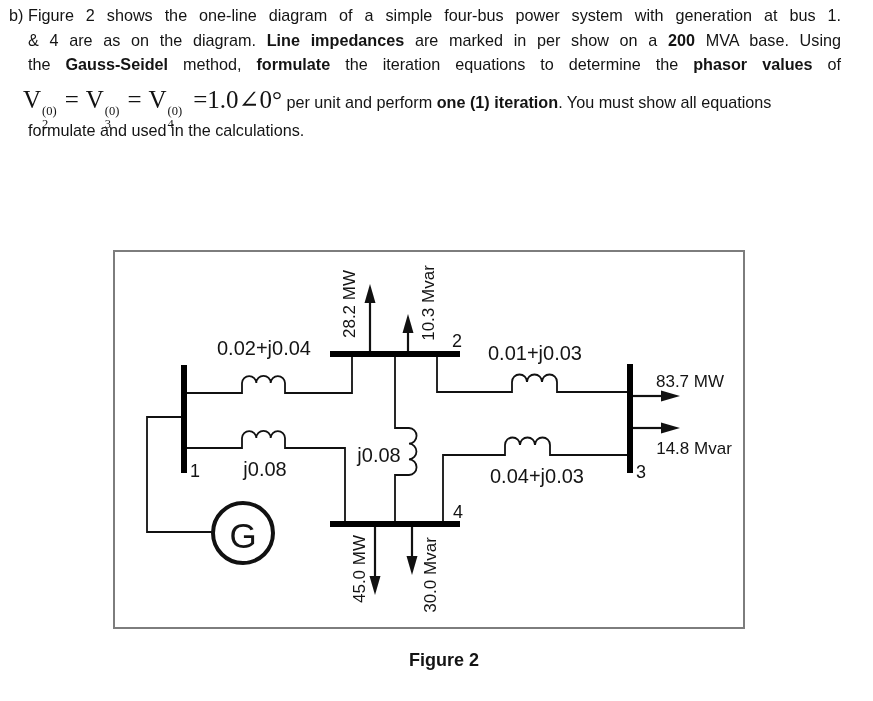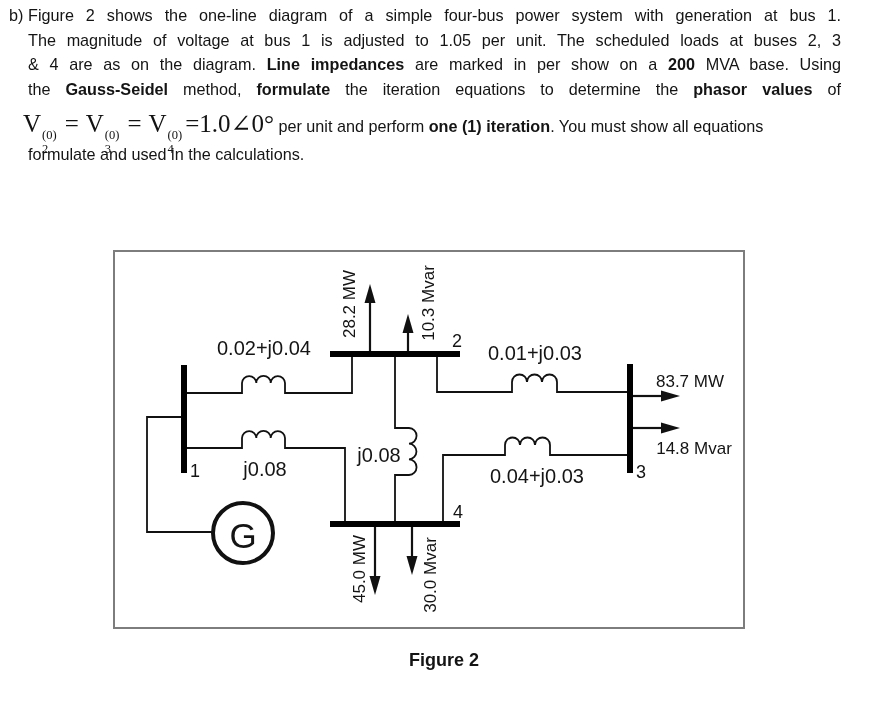--- a/index.html
+++ b/index.html
@@ -12,21 +12,21 @@
   .marker{position:absolute;left:0;top:0;}
   .bold{font-weight:700;}
   
   .fline{position:relative;padding-left:14px;margin-top:4px;height:37px;line-height:37px;
          font-size:16.2px;white-space:nowrap;}
   .frm{font-family:"Liberation Serif","DejaVu Serif","DejaVu Sans",serif;font-size:25px;color:#121212;}
   .scripts{display:inline-flex;flex-direction:column;align-items:flex-start;row-gap:1px;
            font-size:12.5px;line-height:1;vertical-align:-7px;margin:0 1px 0 1px;
            font-family:"Liberation Serif","DejaVu Serif","DejaVu Sans",serif;}
   .feq{margin:0 7px;}
-  .ftail{margin-left:2px;}
+  .ftail{margin-left:10px;}
   
   svg.fig{position:absolute;left:0;top:0;}
   .box{fill:none;stroke:#7d7d7d;stroke-width:2px;}
   .wire{fill:none;stroke:#111;stroke-width:1.8px;}
   .bus{stroke:#000;stroke-width:6px;}
   .aline{stroke:#111;stroke-width:2.2px;}
   .head{fill:#111;stroke:none;}
   .gen{fill:none;stroke:#111;stroke-width:4px;}
   .lbl{font-family:"Liberation Sans",sans-serif;font-size:20px;fill:#141414;}
   .lbl-load{font-size:17px;}
@@ -35,23 +35,20 @@
   .lbl-cap{font-size:18px;font-weight:700;}
 </style>
 </head>
 <body>
 
 <div class="page">
 
   <div class="para">
     <div class="pline just">
       <span class="marker">b)</span><span>Figure 2 shows the one-line diagram of a simple four-bus power system with generation at bus 1.</span>
-    </div>
-    <div class="pline just">
-      <span>The magnitude of voltage at bus 1 is adjusted to 1.05 per unit. The scheduled loads at buses 2, 3</span>
     </div>
     <div class="pline just">
       <span>&amp; 4 are as on the diagram. </span><span class="bold">Line impedances</span><span> are marked in per show on a </span><span class="bold">200</span><span> MVA base. Using</span>
     </div>
     <div class="pline just">
       <span>the </span><span class="bold">Gauss-Seidel</span><span> method, </span><span class="bold">formulate</span><span> the iteration equations to determine the </span><span class="bold">phasor values</span><span> of</span>
     </div>
     <div class="fline">
       <span class="frm"><span><span>V</span><span class="scripts">
               <span>(0)</span>

